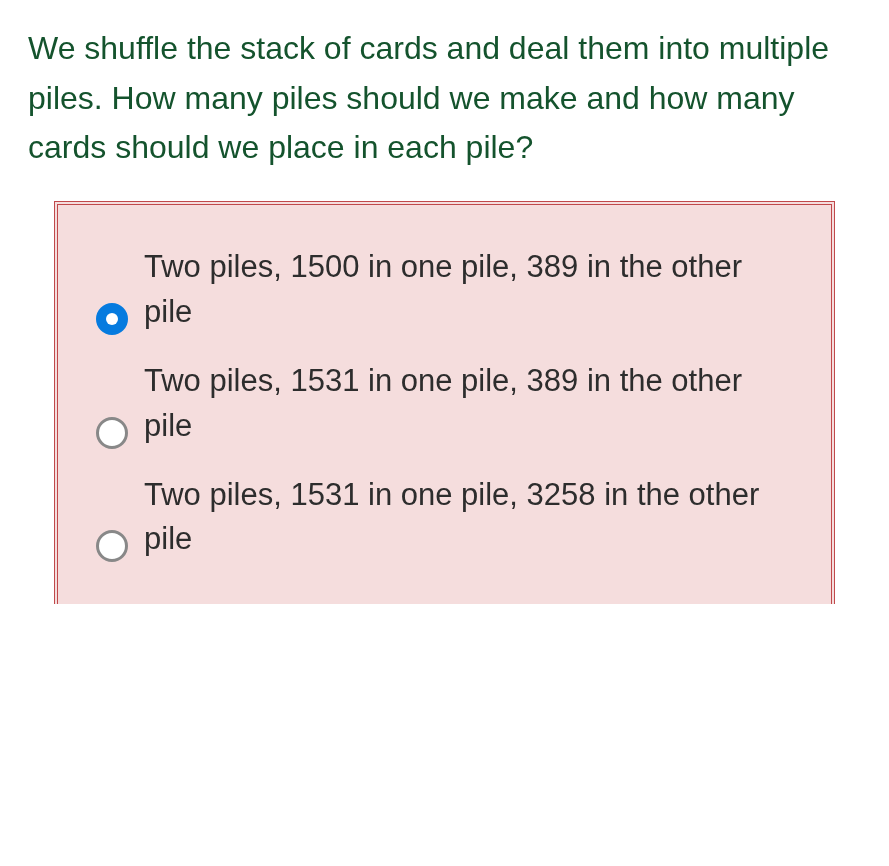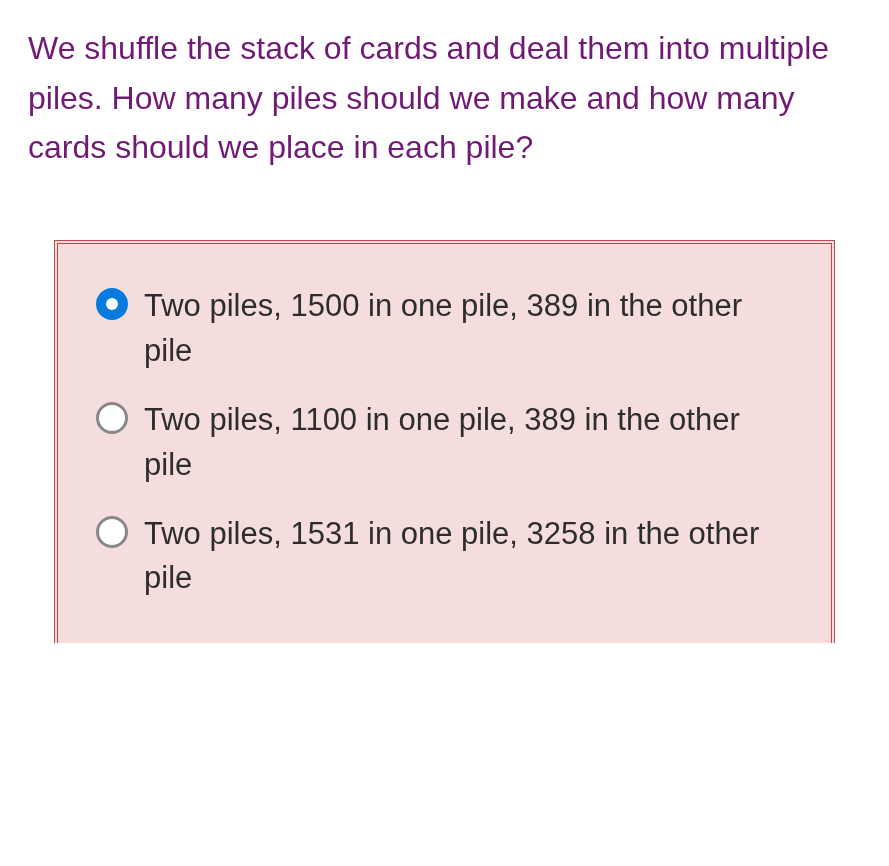--- a/index.html
+++ b/index.html
@@ -12,33 +12,33 @@
       width: 889px;
       height: 866px;
       background: #ffffff;
       padding: 24px 28px;
       color: #2d2d2d;
     }
     .question-text {
       font-size: 32px;
       line-height: 1.55;
       font-weight: 400;
-      color: #701a75;
-      margin-bottom: 67px;
+      color: #14532d;
+      margin-bottom: 28px;
     }
     .options-container {
       margin: 0 26px;
       border: 4px double #c0494b;
       border-bottom: none;
       background: #f5dddd;
       padding: 38px 38px 20px 38px;
     }
     .option-row {
       display: flex;
-      align-items: flex-start;
+      align-items: flex-end;
       margin-bottom: 22px;
       cursor: pointer;
     }
     .radio-outer {
       flex-shrink: 0;
       width: 32px;
       height: 32px;
       border-radius: 50%;
       margin-right: 16px;
       margin-top: 6px;
@@ -77,21 +77,21 @@
 
   <div class="option-row">
     <div class="radio-outer radio-selected">
       <div class="radio-inner-dot"></div>
     </div>
     <div class="option-label">Two piles, 1500 in one pile, 389 in the other pile</div>
   </div>
 
   <div class="option-row">
     <div class="radio-outer radio-unselected"></div>
-    <div class="option-label">Two piles, 1100 in one pile, 389 in the other pile</div>
+    <div class="option-label">Two piles, 1531 in one pile, 389 in the other pile</div>
   </div>
 
   <div class="option-row">
     <div class="radio-outer radio-unselected"></div>
     <div class="option-label">Two piles, 1531 in one pile, 3258 in the other pile</div>
   </div>
 
 
 </div>
 

